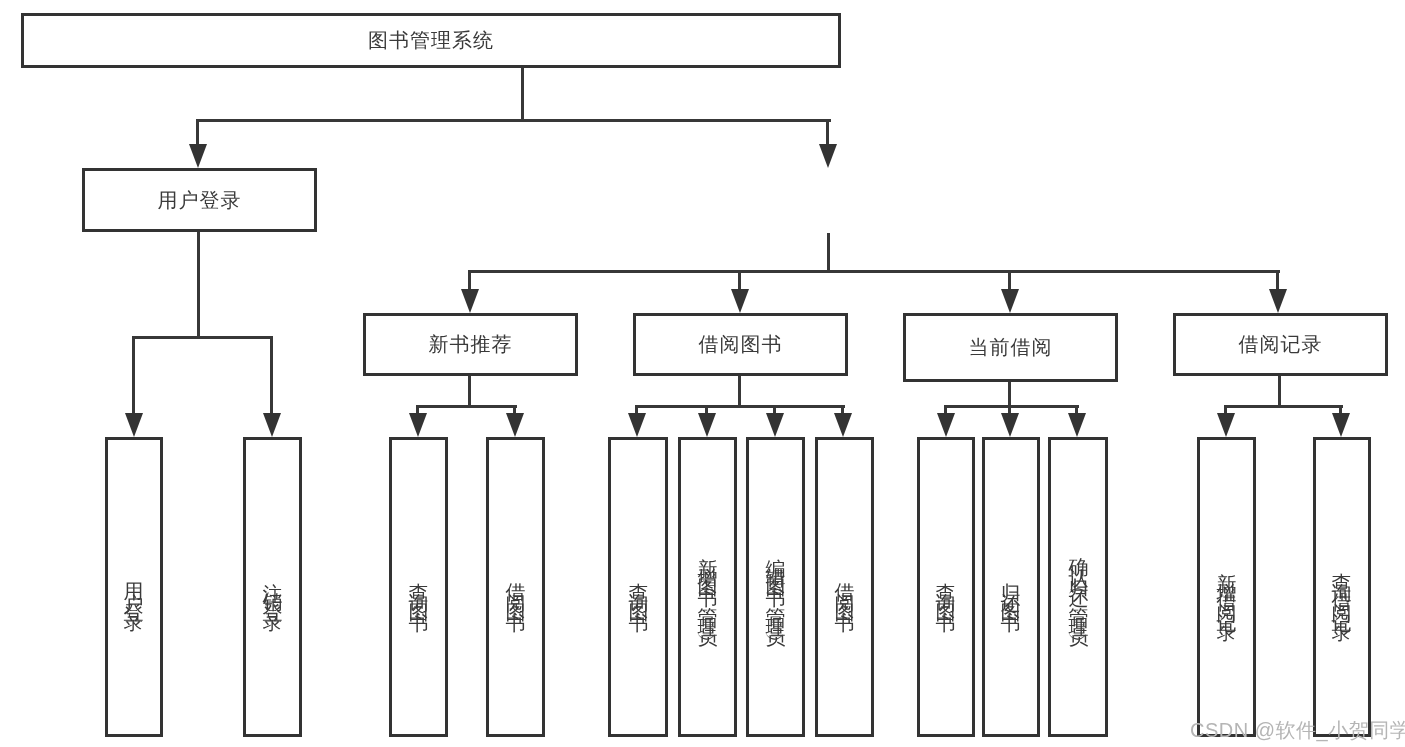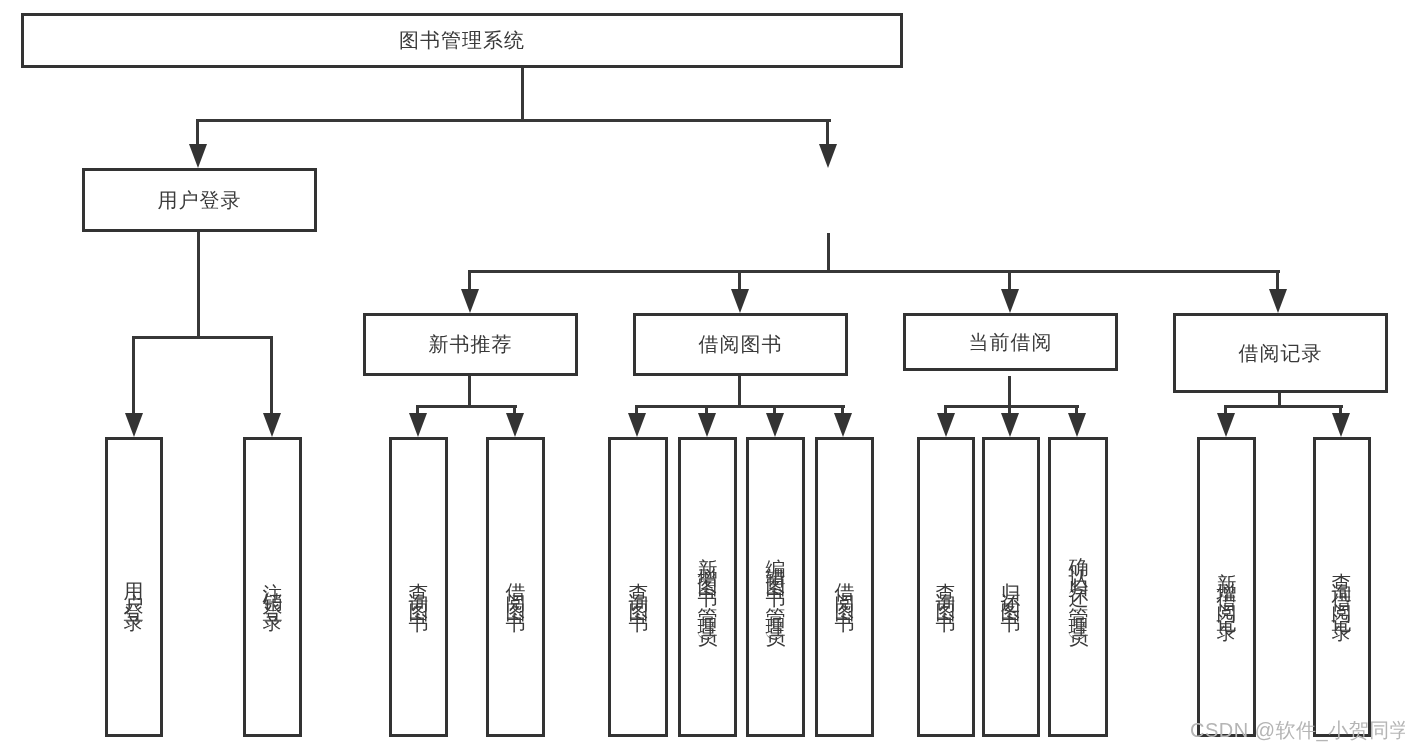--- a/index.html
+++ b/index.html
@@ -94,28 +94,28 @@
   <div class="ar" style="left:1001px; top:413px;"></div>
   <div class="ar" style="left:1068px; top:413px;"></div>
 
   <div class="vl" style="left:1278px; top:376px; height:31px;"></div>
   <div class="hl" style="left:1224px; top:405px; width:119px;"></div>
   <div class="vl" style="left:1224px; top:405px; height:10px;"></div>
   <div class="vl" style="left:1339px; top:405px; height:10px;"></div>
   <div class="ar" style="left:1217px; top:413px;"></div>
   <div class="ar" style="left:1332px; top:413px;"></div>
 
-  <div class="box" style="left:21px; top:13px; width:882px; height:55px;">图书管理系统</div>
+  <div class="box" style="left:21px; top:13px; width:820px; height:55px;">图书管理系统</div>
 
   <div class="box" style="left:82px; top:168px; width:235px; height:64px;">用户登录</div>
 
   <div class="box" style="left:363px; top:313px; width:215px; height:63px;">新书推荐</div>
   <div class="box" style="left:633px; top:313px; width:215px; height:63px;">借阅图书</div>
-  <div class="box" style="left:903px; top:313px; width:215px; height:58px;">当前借阅</div>
-  <div class="box" style="left:1173px; top:313px; width:215px; height:80px;">借阅记录</div>
+  <div class="box" style="left:903px; top:313px; width:215px; height:69px;">当前借阅</div>
+  <div class="box" style="left:1173px; top:313px; width:215px; height:63px;">借阅记录</div>
 
   <div class="vbox" style="left:105px; width:58px;">用户登录</div>
   <div class="vbox" style="left:243px; width:59px;">注销登录</div>
 
   <div class="vbox" style="left:389px; width:59px;">查询图书</div>
   <div class="vbox" style="left:486px; width:59px;">借阅图书</div>
 
   <div class="vbox" style="left:608px; width:60px;">查询图书</div>
   <div class="vbox" style="left:678px; width:59px;">新增图书（管理员）</div>
   <div class="vbox" style="left:746px; width:59px;">编辑图书（管理员）</div>

